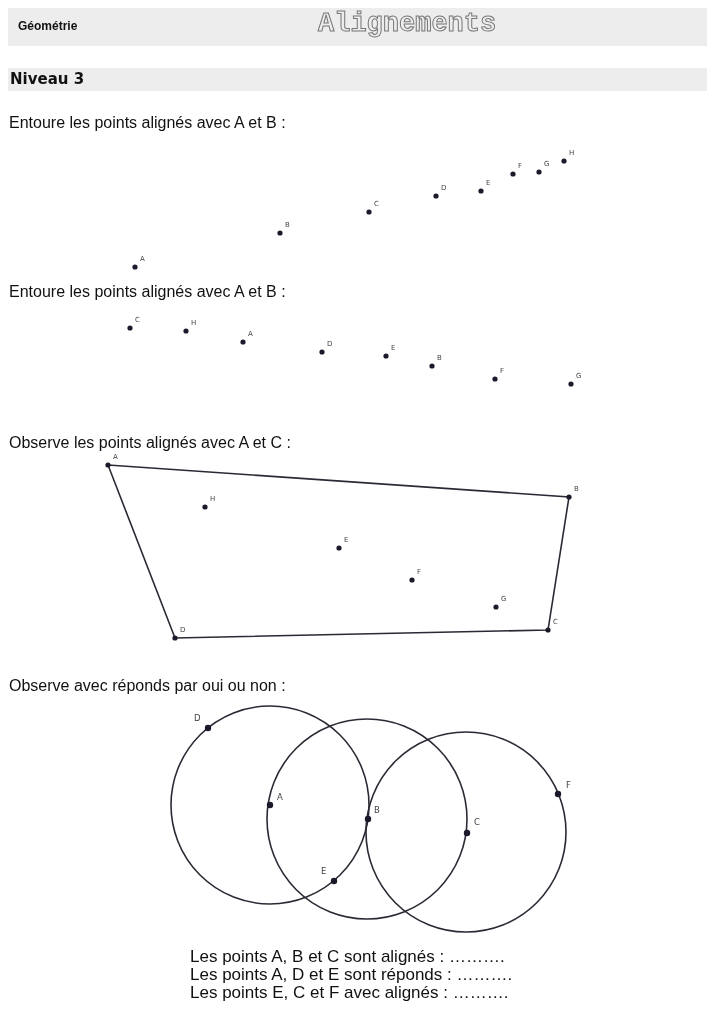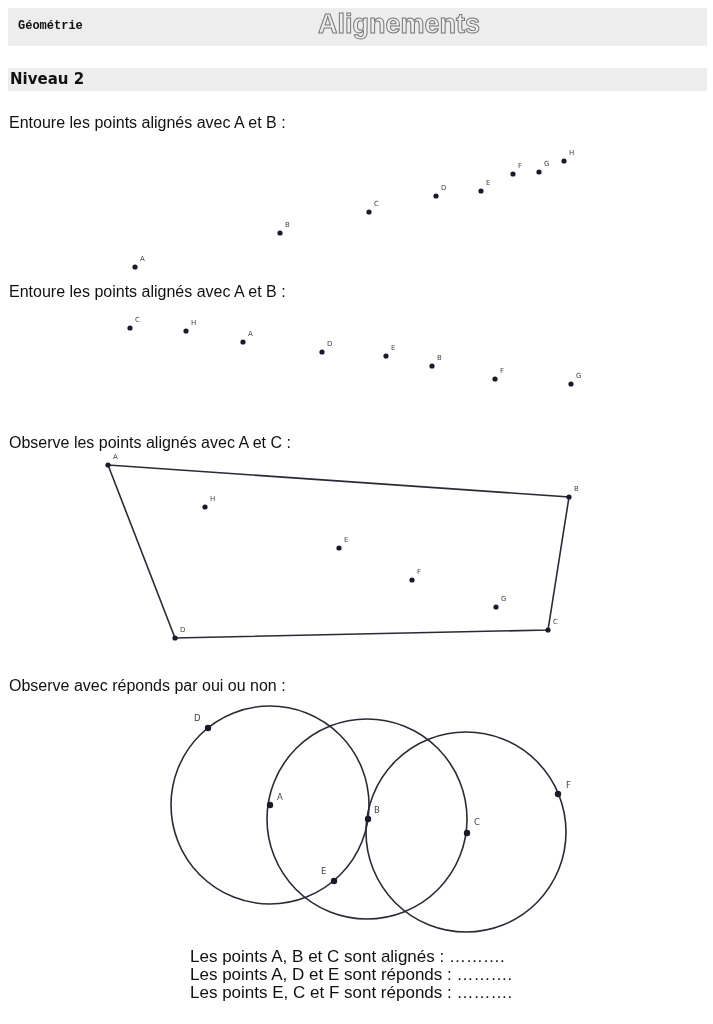--- a/index.html
+++ b/index.html
@@ -1,36 +1,36 @@
 <!DOCTYPE html>
 <html><head>
 <meta charset="utf-8">
 <style>
   html, body { margin: 0; padding: 0; background: #ffffff; }
   body { width: 713px; height: 1024px; position: relative; overflow: hidden; font-family: "Liberation Sans", sans-serif; color: #111; }
   .header-bar { position: absolute; left: 8px; top: 8px; width: 699px; height: 38px; background: #ededed; }
-  .header-subject { position: absolute; left: 18px; top: 19px; font-size: 12px; font-weight: bold; font-family: Liberation Mono, monospace; }
-  .header-title { position: absolute; left: 318px; top: 9px; font-size: 27px; font-weight: bold; font-family: Liberation Sans, sans-serif; color: #ededed; -webkit-text-stroke: 1px #777; letter-spacing: 0px; }
+  .header-subject { position: absolute; left: 18px; top: 19px; font-size: 12px; font-weight: bold; font-family: Liberation Sans, sans-serif; }
+  .header-title { position: absolute; left: 318px; top: 9px; font-size: 27px; font-weight: bold; font-family: Liberation Mono, monospace; color: #ededed; -webkit-text-stroke: 1px #777; letter-spacing: 0px; }
   .level-bar { position: absolute; left: 8px; top: 68px; width: 699px; height: 23px; background: #ededed; }
   .level-title { position: absolute; left: 10px; top: 70px; font-size: 15px; font-weight: bold; font-family: "DejaVu Sans", sans-serif; }
   .instruction { position: absolute; left: 9px; font-size: 16px; font-family: "Liberation Sans", sans-serif; white-space: nowrap; text-align: center; }
   svg.fig { position: absolute; left: 0; top: 0; }
   .question { position: absolute; left: 190px; font-size: 17px; font-family: "Liberation Sans", sans-serif; white-space: nowrap; line-height: 18px; }
   .ptlabel { font-family: "DejaVu Sans", sans-serif; font-size: 7px; fill: #444; }
   .ptlabel-lg { font-family: "DejaVu Sans", sans-serif; font-size: 8.5px; fill: #444; }
 </style>
 </head>
 <body>
 
 <div class="header-bar"></div>
 <div class="header-subject">Géométrie</div>
 <div class="header-title">Alignements</div>
 
 <div class="level-bar"></div>
-<div class="level-title">Niveau 2</div>
+<div class="level-title">Niveau 3</div>
 
 <div class="instruction" style="top:114px">Entoure les points alignés avec A et B :</div>
 <div class="instruction" style="top:283px">Entoure les points alignés avec A et B :</div>
 <div class="instruction" style="top:434px">Observe les points alignés avec A et C :</div>
 <div class="instruction" style="top:677px">Observe avec réponds par oui ou non :</div>
 
 <svg class="fig" width="713" height="1024">
   <g id="fig1">
       <circle cx="135" cy="267" r="2.6" fill="#1a1a2a"></circle>
       <text x="140" y="261" class="ptlabel">A</text>
@@ -100,13 +100,13 @@
       <text x="321" y="874" class="ptlabel-lg">E</text>
       <circle cx="467" cy="833" r="3.2" fill="#1a1a2a"></circle>
       <text x="474" y="825" class="ptlabel-lg">C</text>
       <circle cx="558" cy="794" r="3.2" fill="#1a1a2a"></circle>
       <text x="566" y="788" class="ptlabel-lg">F</text>
     </g>
 </svg>
 
 <div class="question" style="top:948px">Les points A, B et C sont alignés : ……….</div>
 <div class="question" style="top:966px">Les points A, D et E sont réponds : ……….</div>
-<div class="question" style="top:984px">Les points E, C et F sont réponds : ……….</div>
+<div class="question" style="top:984px">Les points E, C et F avec alignés : ……….</div>
 
 </body></html>

